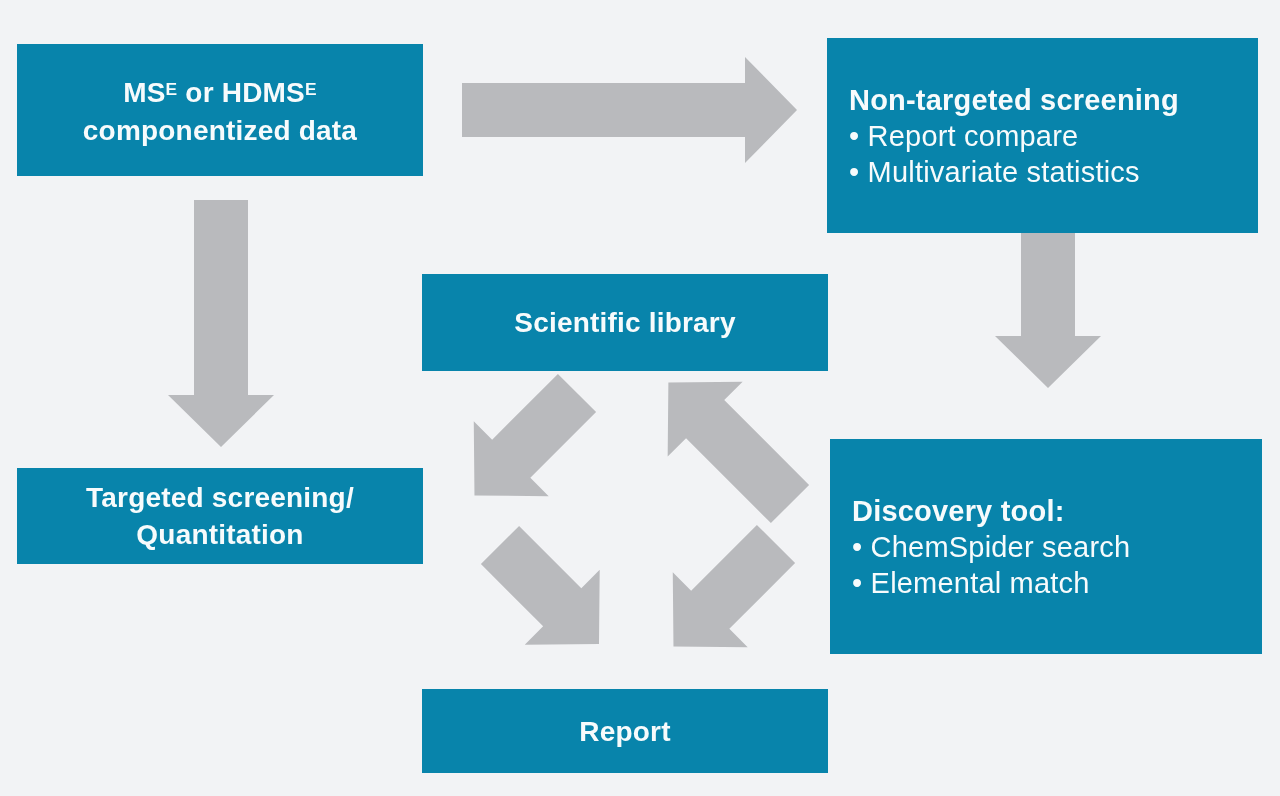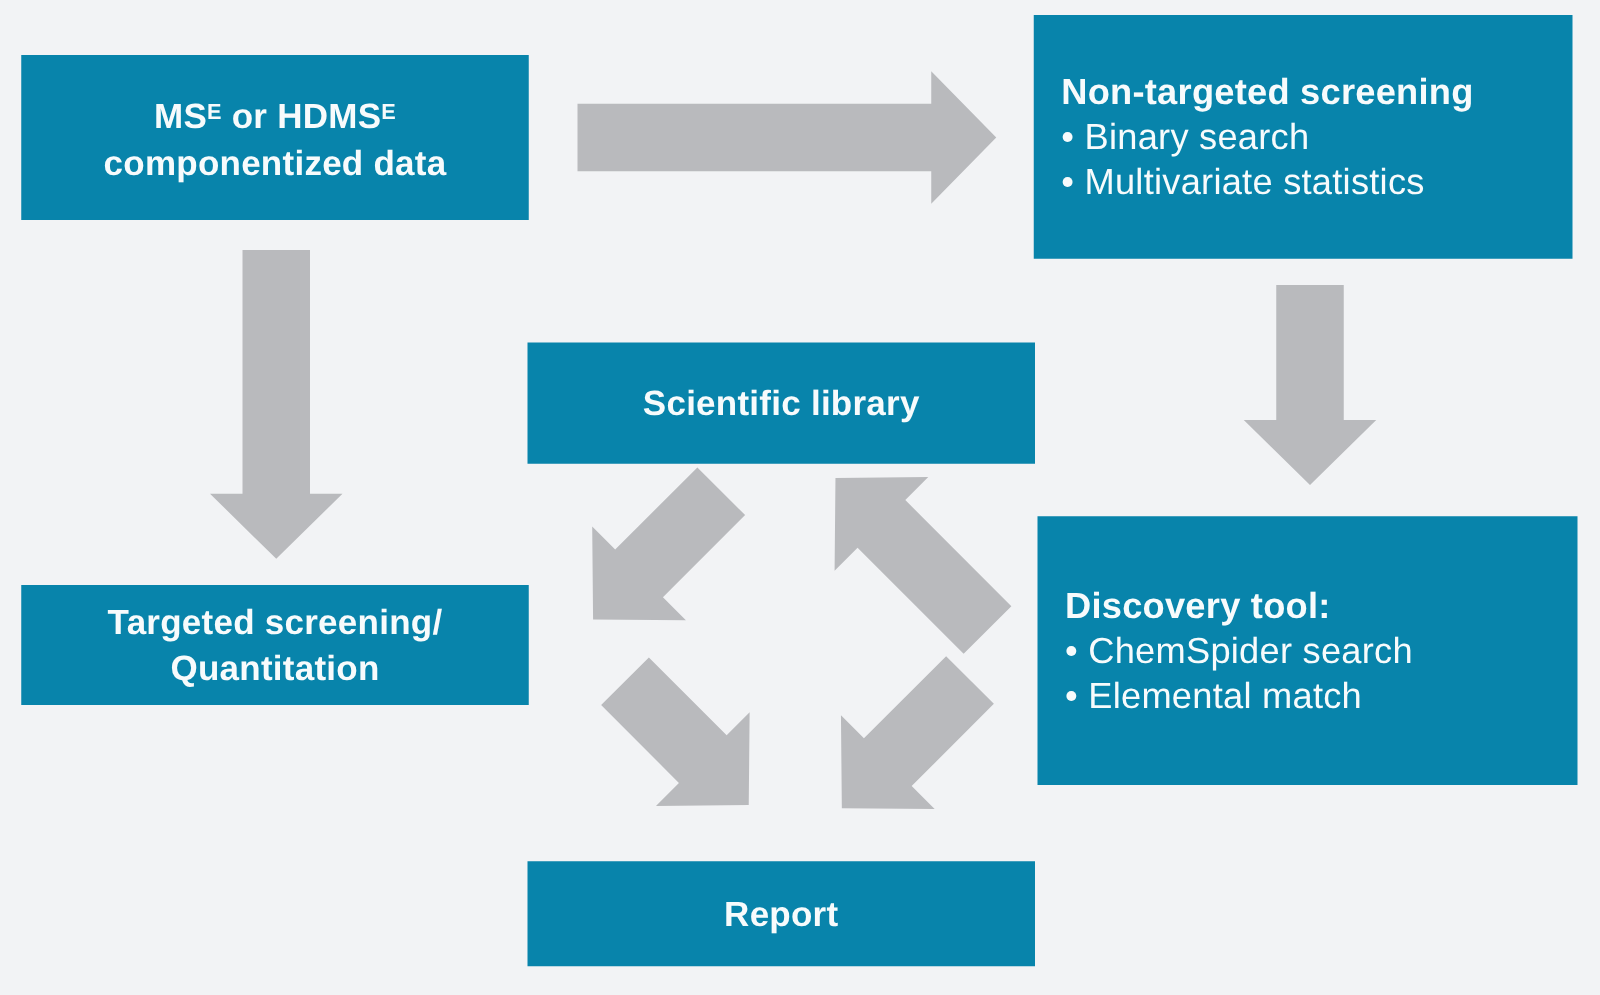--- a/index.html
+++ b/index.html
@@ -28,21 +28,21 @@
   .arrow-layer polygon { fill: var(--arrow); }
   .box {
     position: absolute;
     background: var(--box_bg);
     color: var(--text);
     display: flex;
     flex-direction: column;
     justify-content: center;
   }
   .box.centered { align-items: center; text-align: center; }
-  .box.listing  { align-items: flex-start; text-align: center; padding-left: 22px; padding-right: 8px; }
+  .box.listing  { align-items: flex-start; text-align: center; padding-left: 22px; padding-right: 8px; margin-top: 26px; }
   .title-line {
     font-size: 28px;
     font-weight: 700;
     line-height: 37px;
     letter-spacing: 0.2px;
   }
   .listing .title-line { font-size: 29px; line-height: 36px; }
   .bullet-line {
     font-size: 29px;
     font-weight: 400;
@@ -98,21 +98,21 @@
     </g>
   </svg>
 
   <div class="box centered" id="box-componentized">
     <div class="title-line"><span>MS</span><span class="sup">E</span><span> or HDMS</span><span class="sup">E</span></div>
     <div class="title-line">componentized data</div>
   </div>
 
   <div class="box listing" id="box-nontargeted">
     <div class="title-line">Non-targeted screening</div>
-    <div class="bullet-line">• Binary search</div>
+    <div class="bullet-line">• Report compare</div>
     <div class="bullet-line">• Multivariate statistics</div>
   </div>
 
   <div class="box centered" id="box-scilib">
     <div class="title-line">Scientific library</div>
   </div>
 
   <div class="box centered" id="box-targeted">
     <div class="title-line">Targeted screening/</div>
     <div class="title-line">Quantitation</div>

